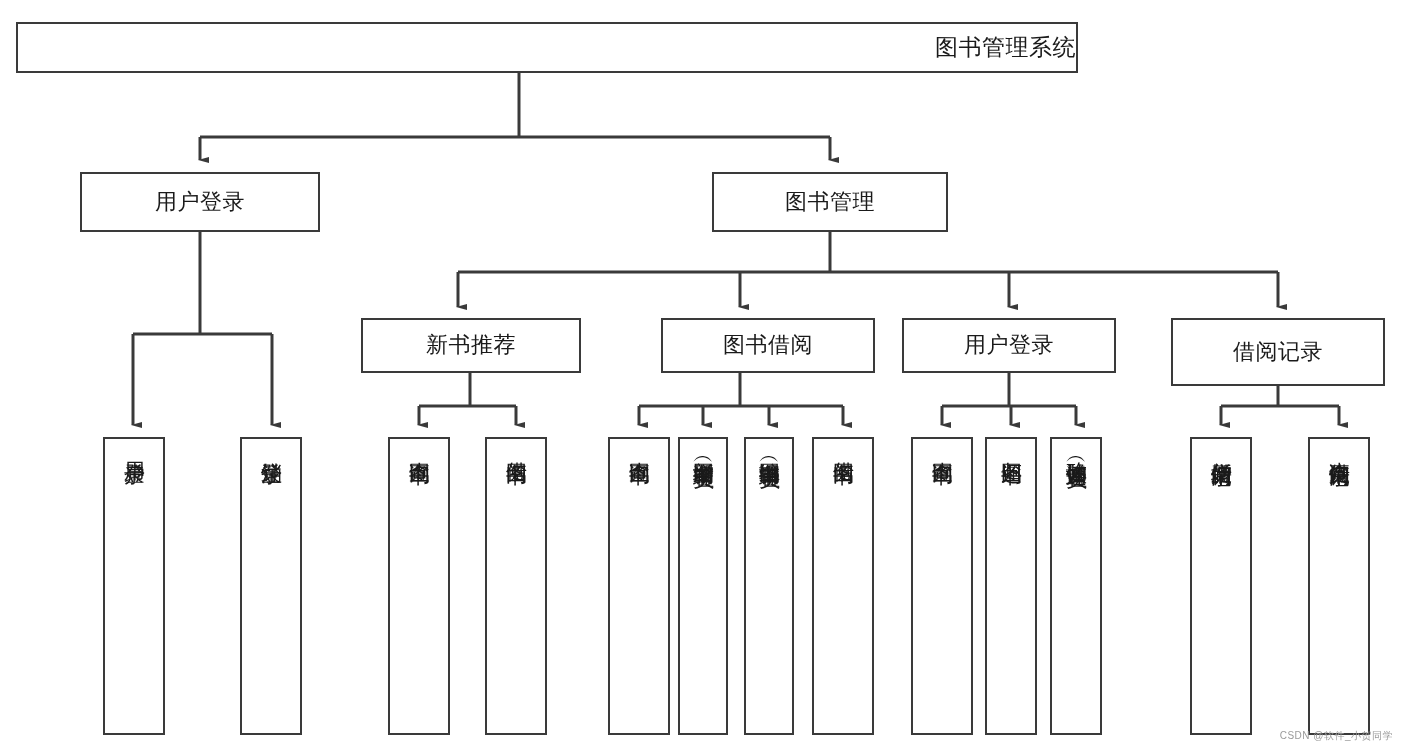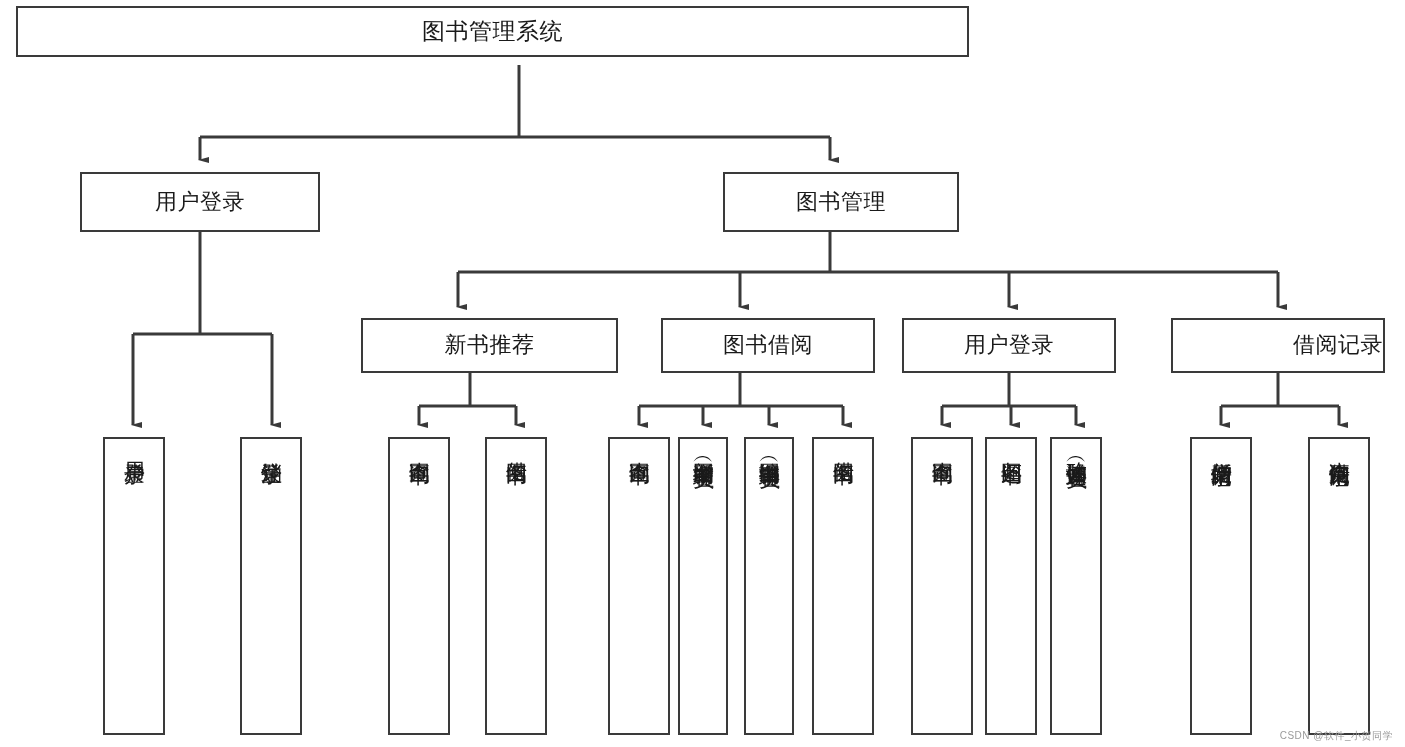--- a/index.html
+++ b/index.html
@@ -129,41 +129,41 @@
     </g>
 
     <g stroke="#3a3a3a" stroke-width="3" fill="none">
       <path d="M1278,373 L1278,406"></path>
       <path d="M1221,406 L1339,406"></path>
       <path d="M1221,406 L1221,425" marker-end="url(#arrow)"></path>
       <path d="M1339,406 L1339,425" marker-end="url(#arrow)"></path>
     </g>
   </svg>
 
-  <div class="node h root" style="left:16px; top:6px; width:953px; height:51px;">
+  <div class="node h root" style="left:16px; top:22px; width:1062px; height:51px;justify-content:flex-end;">
     <span class="htext">图书管理系统</span>
   </div>
 
   <div class="node h" style="left:80px; top:172px; width:240px; height:60px;">
     <span class="htext">用户登录</span>
   </div>
-  <div class="node h" style="left:712px; top:172px; width:236px; height:60px;margin-left:11px;">
+  <div class="node h" style="left:712px; top:172px; width:236px; height:60px;">
     <span class="htext">图书管理</span>
   </div>
 
-  <div class="node h" style="left:361px; top:318px; width:257px; height:55px;">
+  <div class="node h" style="left:361px; top:318px; width:220px; height:55px;">
     <span class="htext">新书推荐</span>
   </div>
   <div class="node h" style="left:633px; top:318px; width:214px; height:55px;margin-left:28px;">
     <span class="htext">图书借阅</span>
   </div>
   <div class="node h" style="left:902px; top:318px; width:214px; height:55px;">
     <span class="htext">用户登录</span>
   </div>
-  <div class="node h" style="left:1171px; top:318px; width:214px; height:55px;justify-content:flex-end;">
+  <div class="node h" style="left:1171px; top:318px; width:214px; height:68px;">
     <span class="htext">借阅记录</span>
   </div>
 
   <div class="node v" style="left:103px; top:437px; width:62px; height:298px;">
     <span class="vtext">用户登录</span>
   </div>
   <div class="node v" style="left:240px; top:437px; width:62px; height:298px;">
     <span class="vtext">注销登录</span>
   </div>
   <div class="node v" style="left:388px; top:437px; width:62px; height:298px;">

